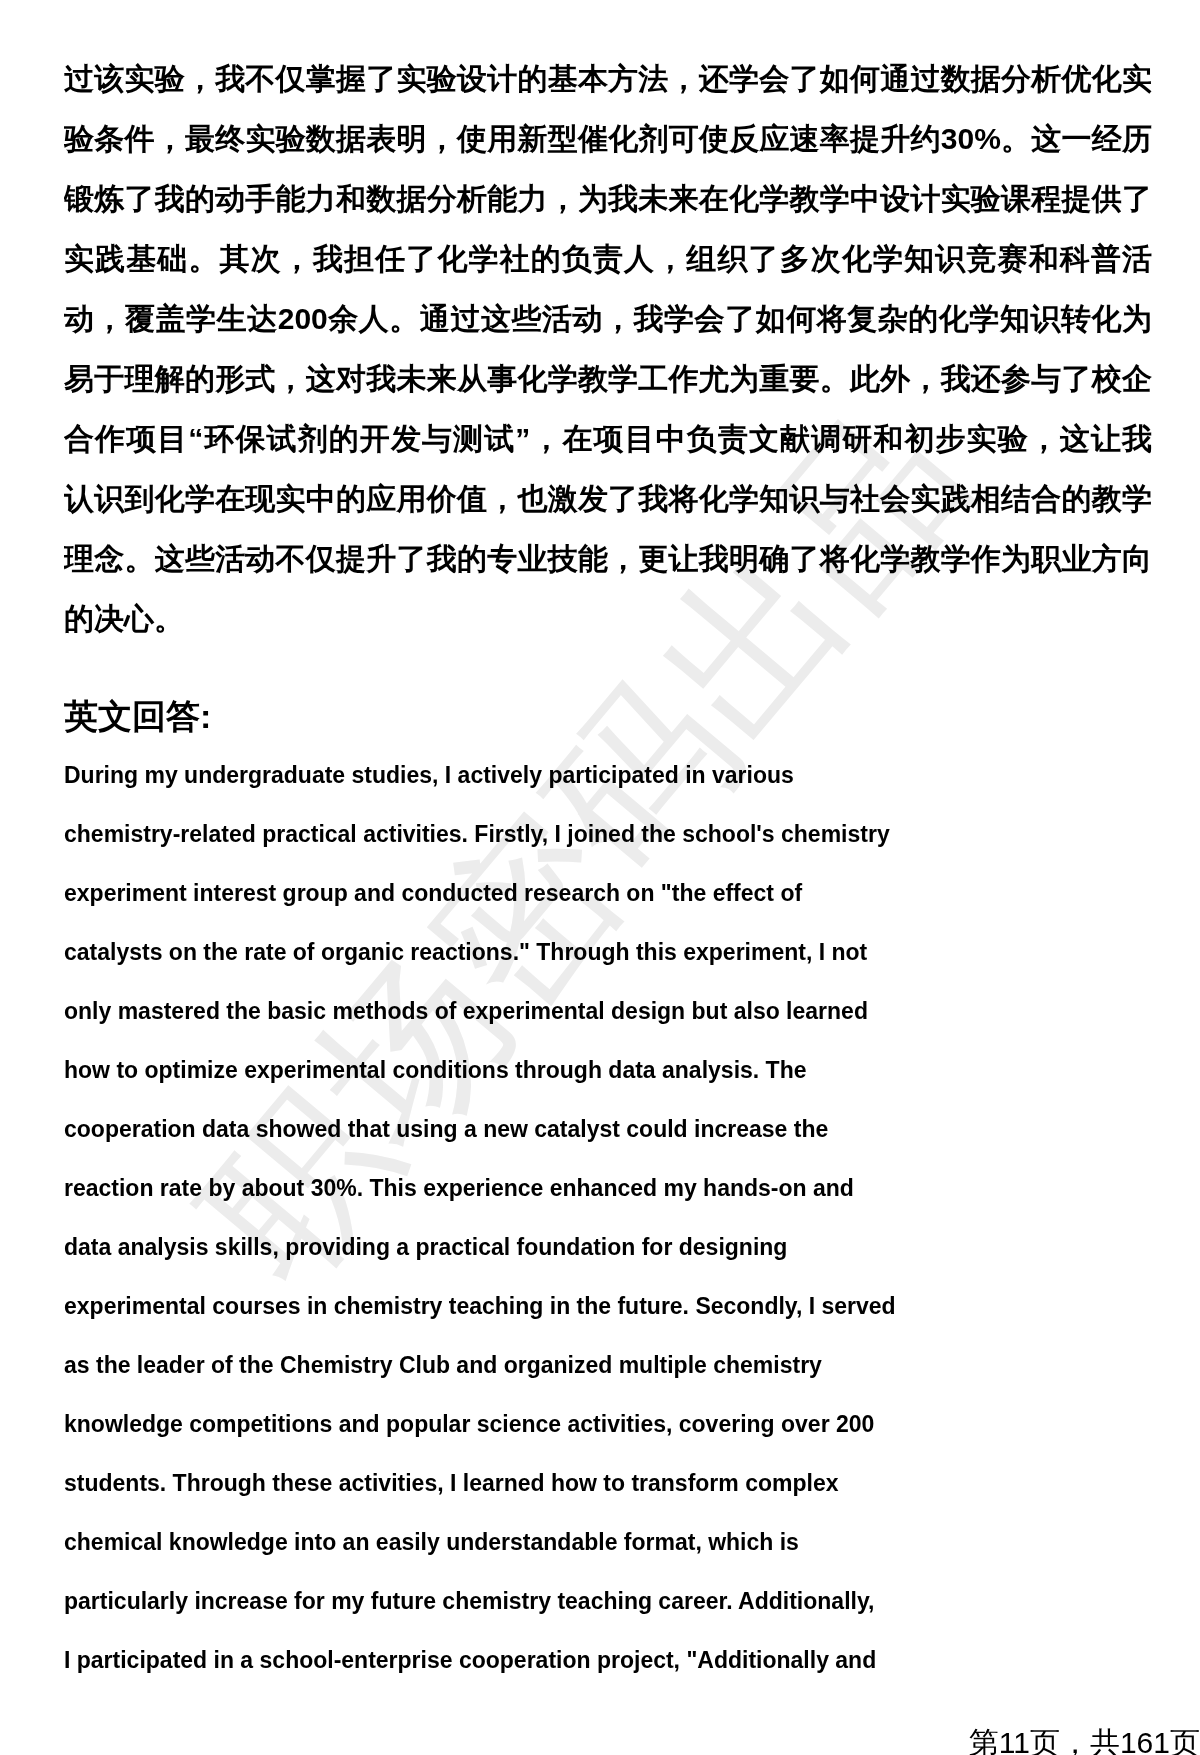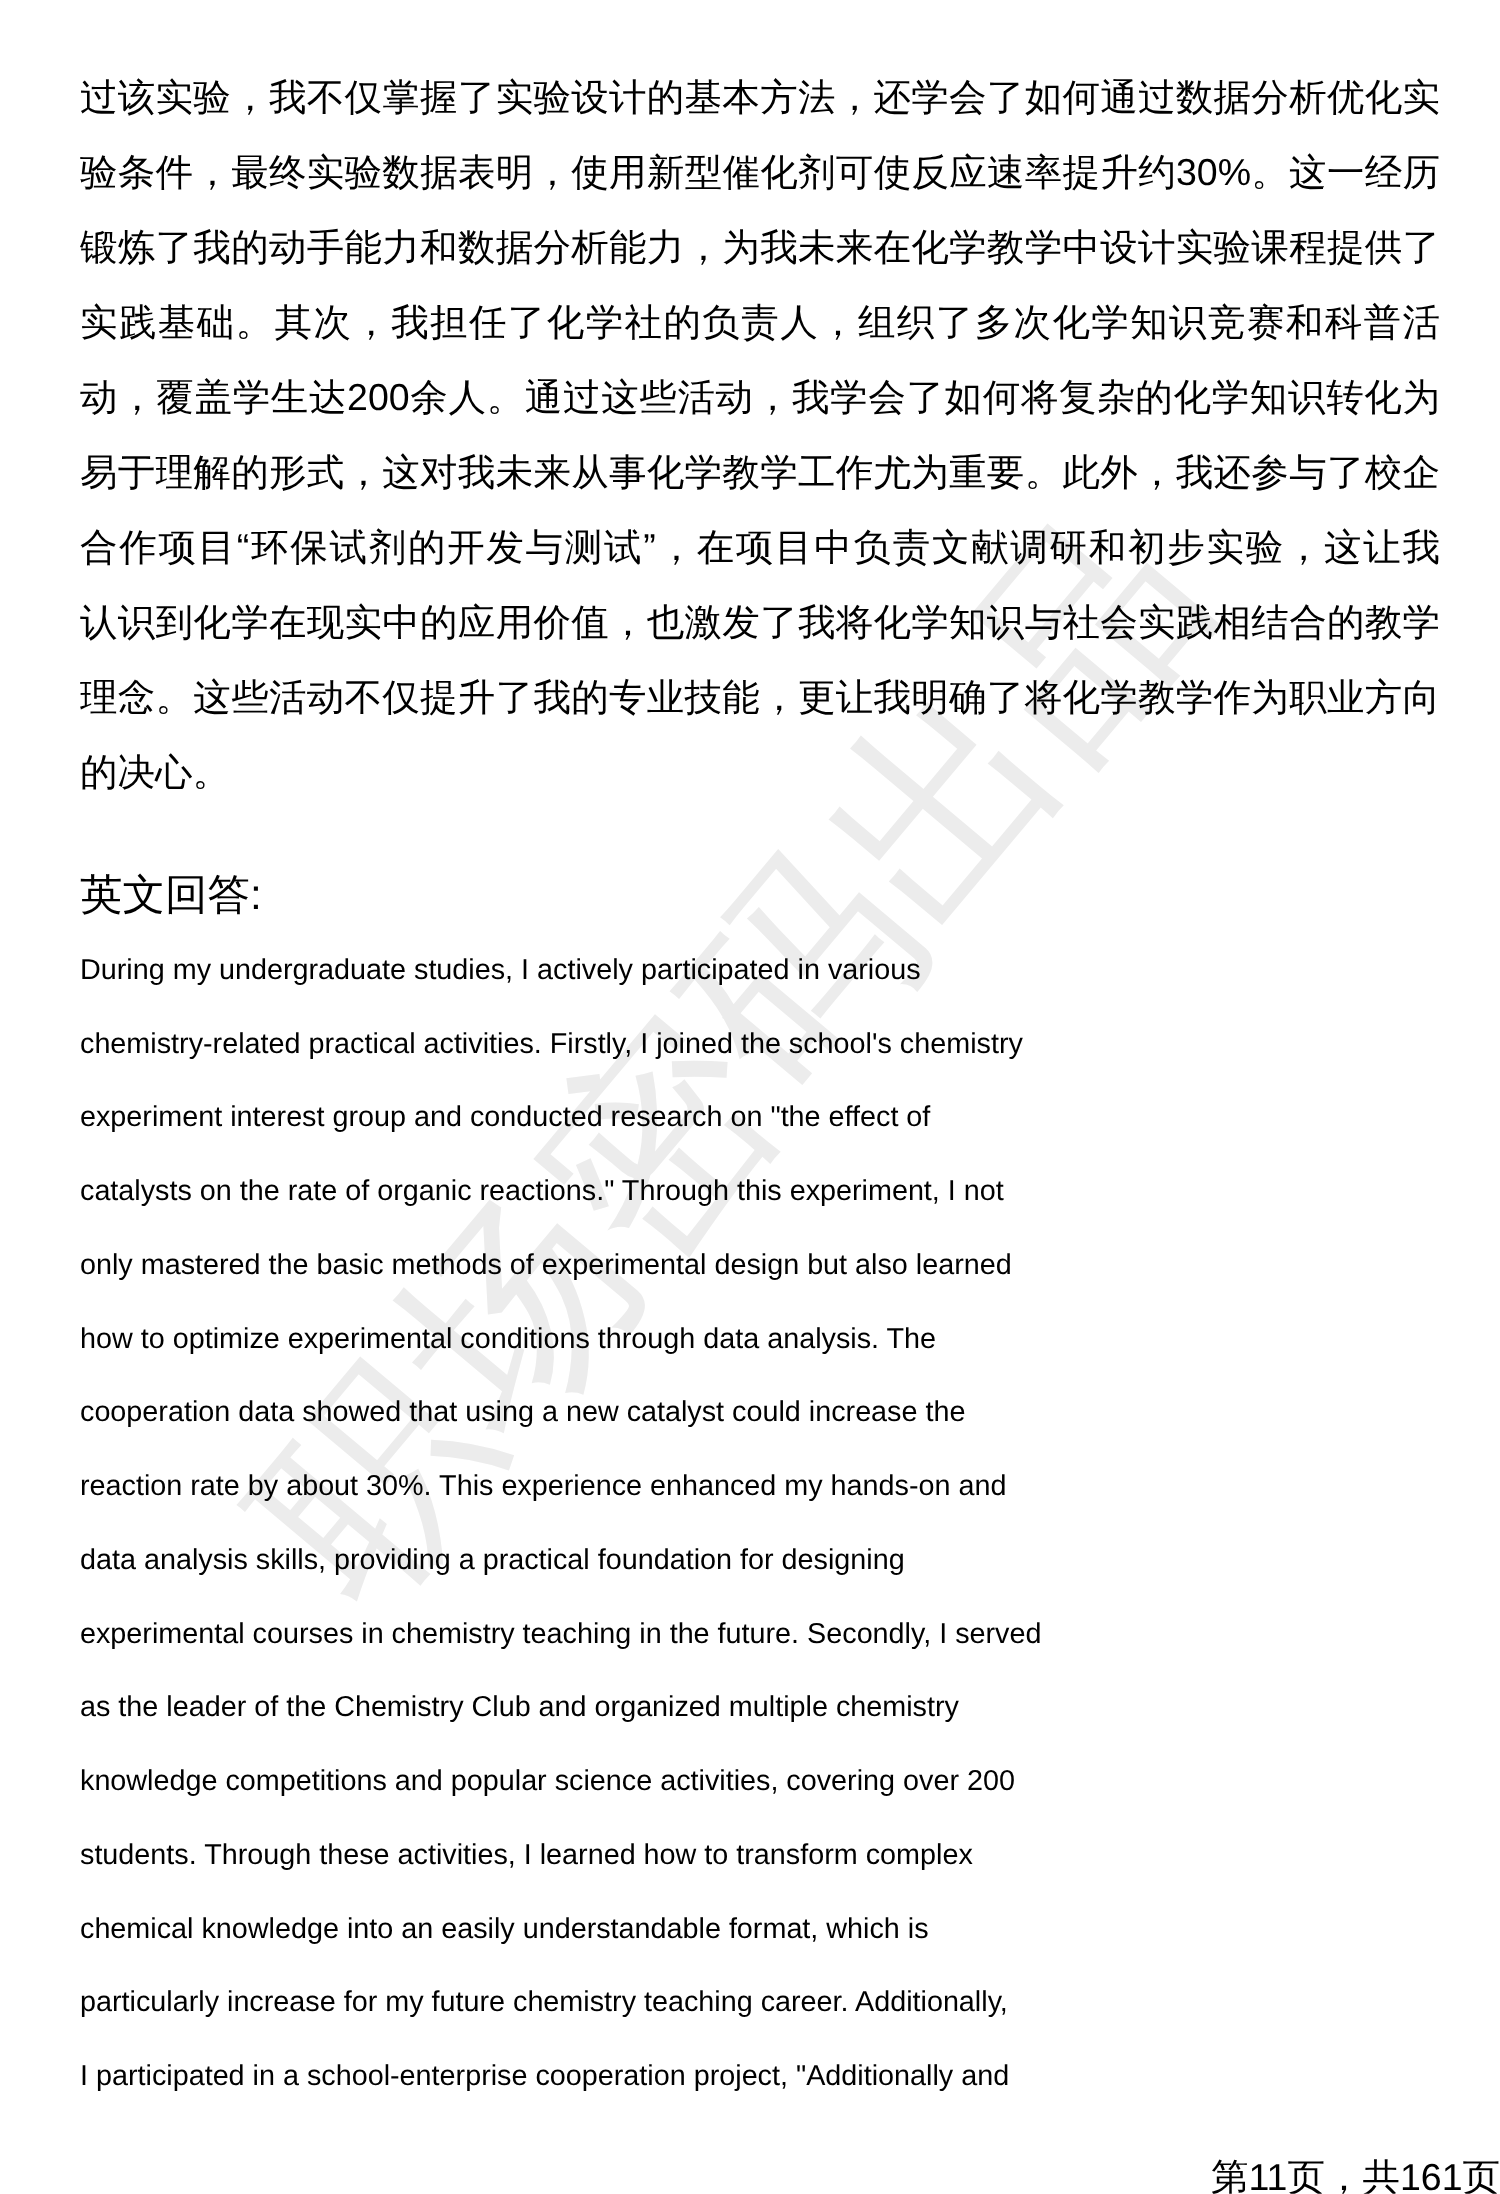--- a/index.html
+++ b/index.html
@@ -26,20 +26,21 @@
     z-index: 0;
     letter-spacing: 2px;
     user-select: none;
   }
   .content {
     position: absolute;
     left: 64px;
     top: 49px;
     width: 1088px;
     z-index: 1;
+    font-weight: bold;
   }
   .cn-line {
     font-size: 30px;
     line-height: 60px;
     height: 60px;
     text-align: justify;
     text-align-last: justify;
     overflow: hidden;
   }
   .cn-line.no-justify {

